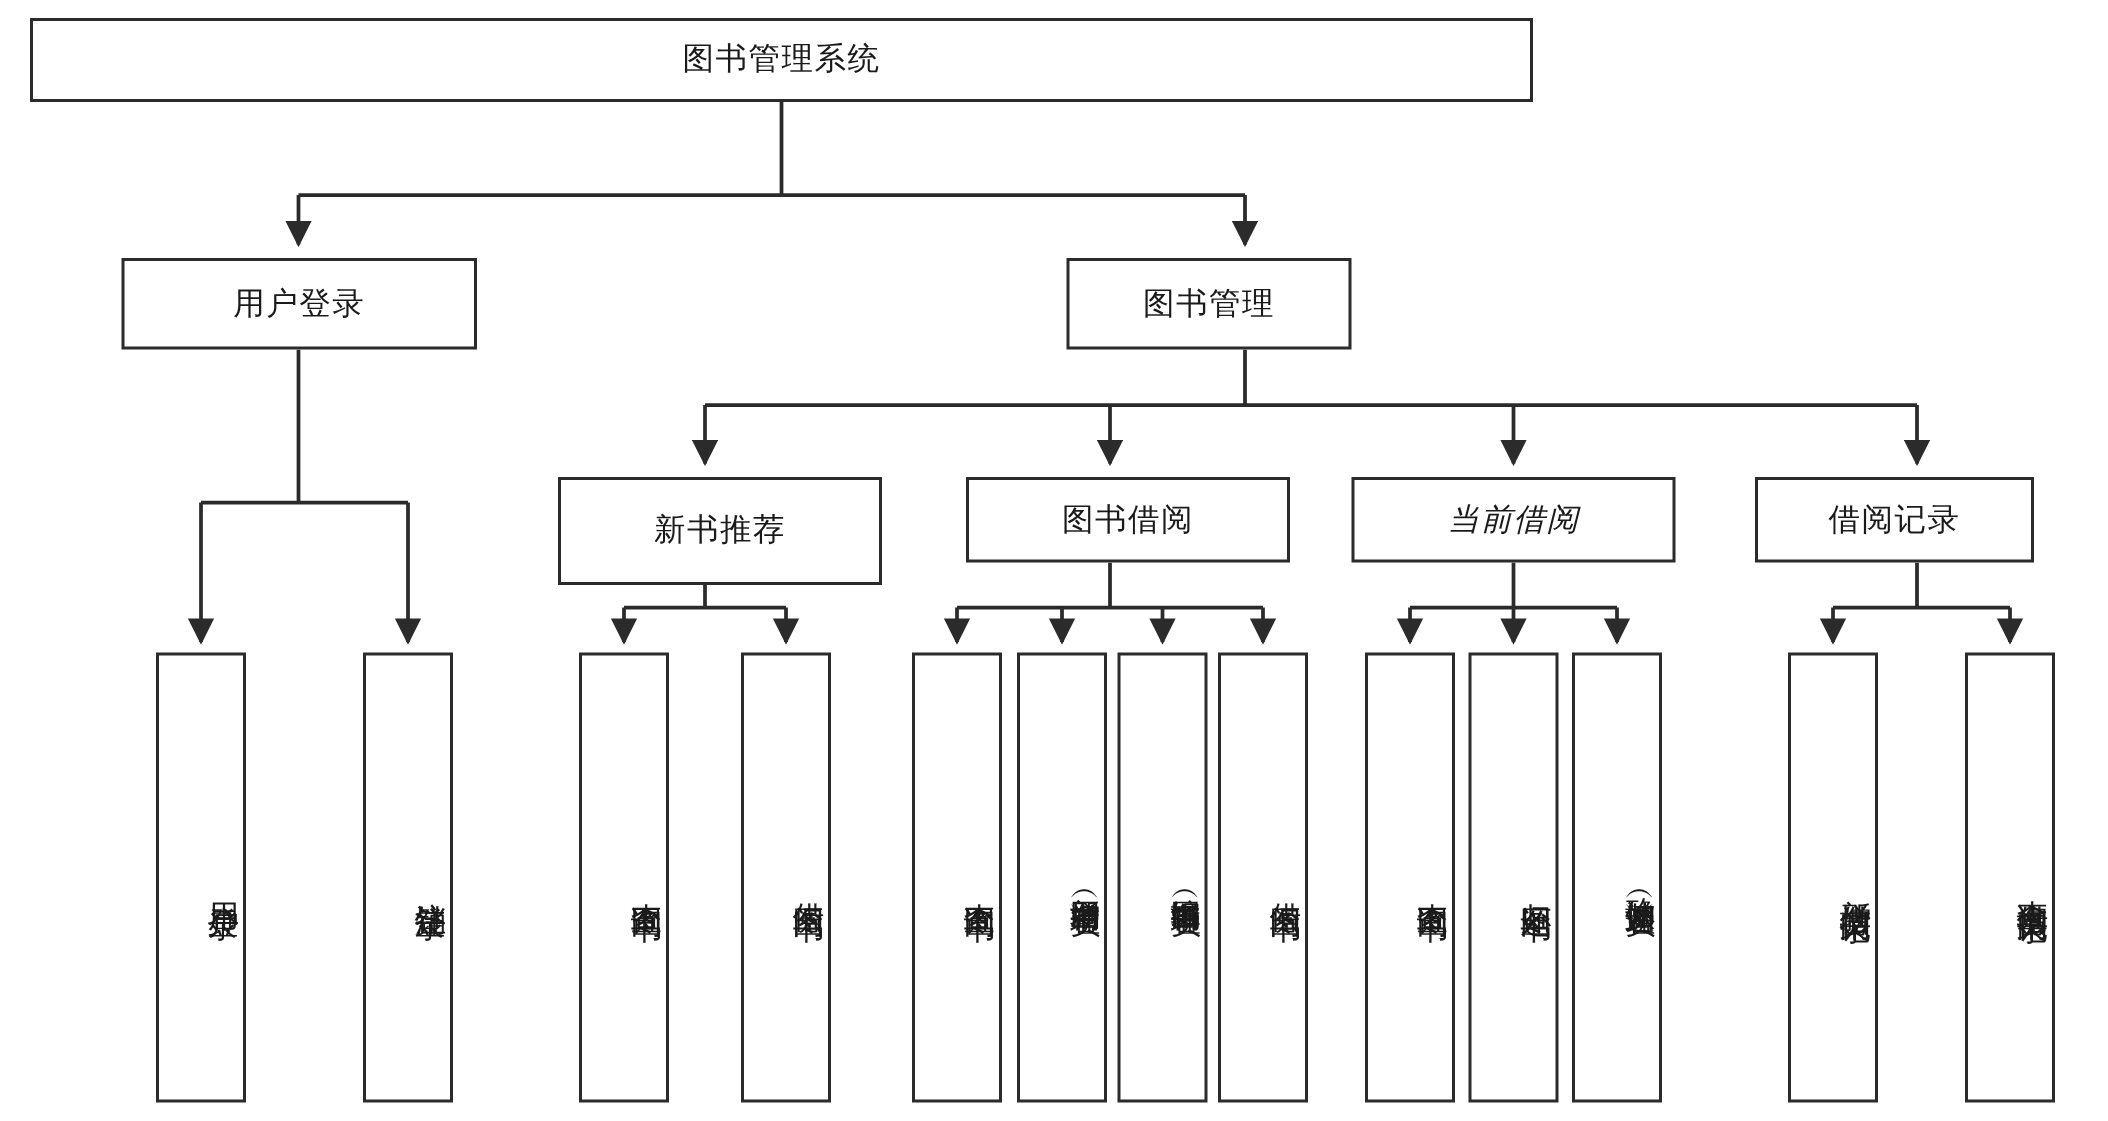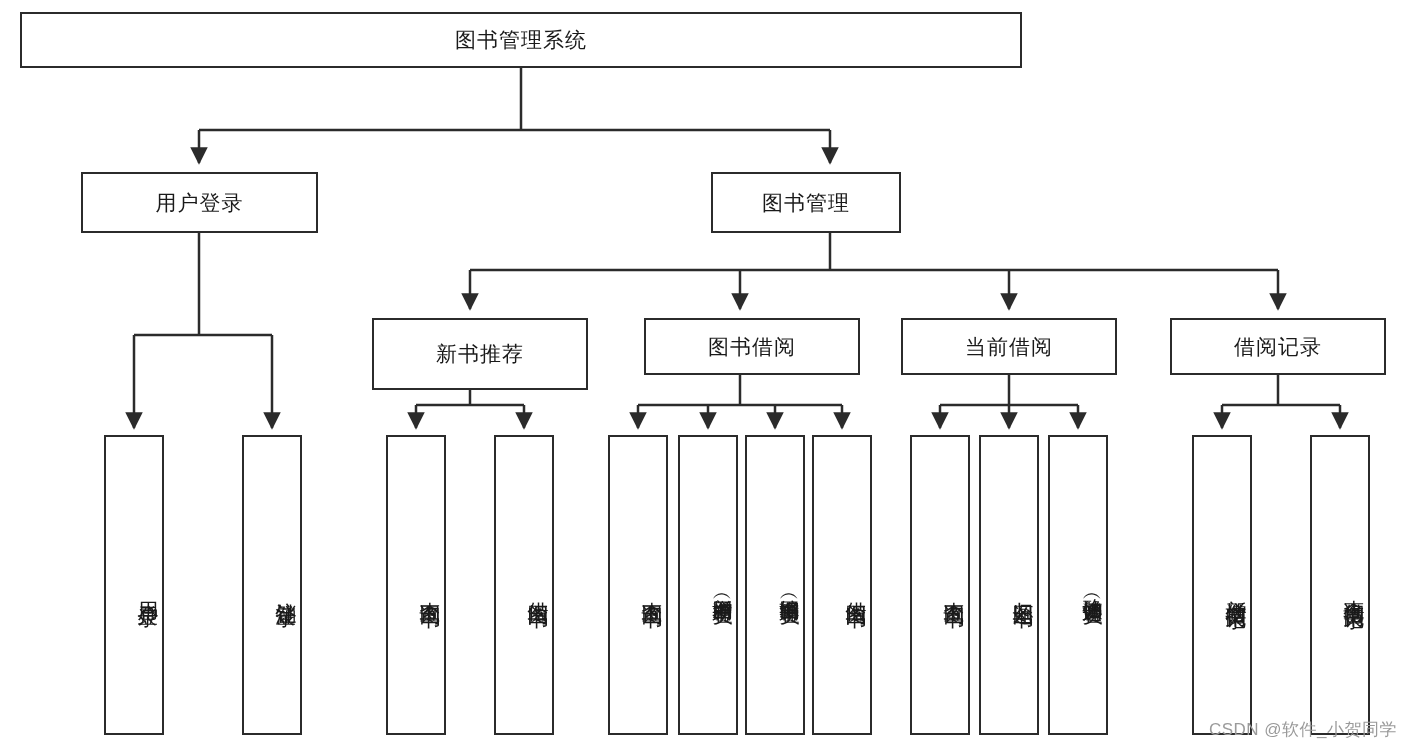--- a/index.html
+++ b/index.html
@@ -140,25 +140,25 @@
   </div>
 
   <div class="node h-node" style="left:362px; top:318px; width:216px; height:72px;margin-left:10px;">
     <span class="node-label">新书推荐</span>
   </div>
 
   <div class="node h-node" style="left:632px; top:318px; width:216px; height:57px;margin-left:12px;">
     <span class="node-label">图书借阅</span>
   </div>
 
-  <div class="node h-node" style="left:901px; top:318px; width:216px; height:57px;">
+  <div class="node h-node" style="left:901px; top:318px; width:216px; height:57px;font-style:italic;">
     <span class="node-label">当前借阅</span>
   </div>
 
-  <div class="node h-node" style="left:1170px; top:318px; width:216px; height:57px;">
+  <div class="node h-node" style="left:1170px; top:318px; width:186px; height:57px;">
     <span class="node-label">借阅记录</span>
   </div>
 
   <div class="node v-node" style="left:104px; top:435px; width:60px; height:300px;">
     <span class="node-label">用户登录</span>
   </div>
 
   <div class="node v-node" style="left:242px; top:435px; width:60px; height:300px;">
     <span class="node-label">注销登录</span>
   </div>
@@ -200,15 +200,14 @@
   </div>
 
   <div class="node v-node" style="left:1192px; top:435px; width:60px; height:300px;">
     <span class="node-label">新增借阅记录</span>
   </div>
 
   <div class="node v-node" style="left:1310px; top:435px; width:60px; height:300px;">
     <span class="node-label">查询借阅记录</span>
   </div>
 
-  <div id="watermark">CSDN @软件_小贺同学</div>
 
 </div>
 
 </body></html>

